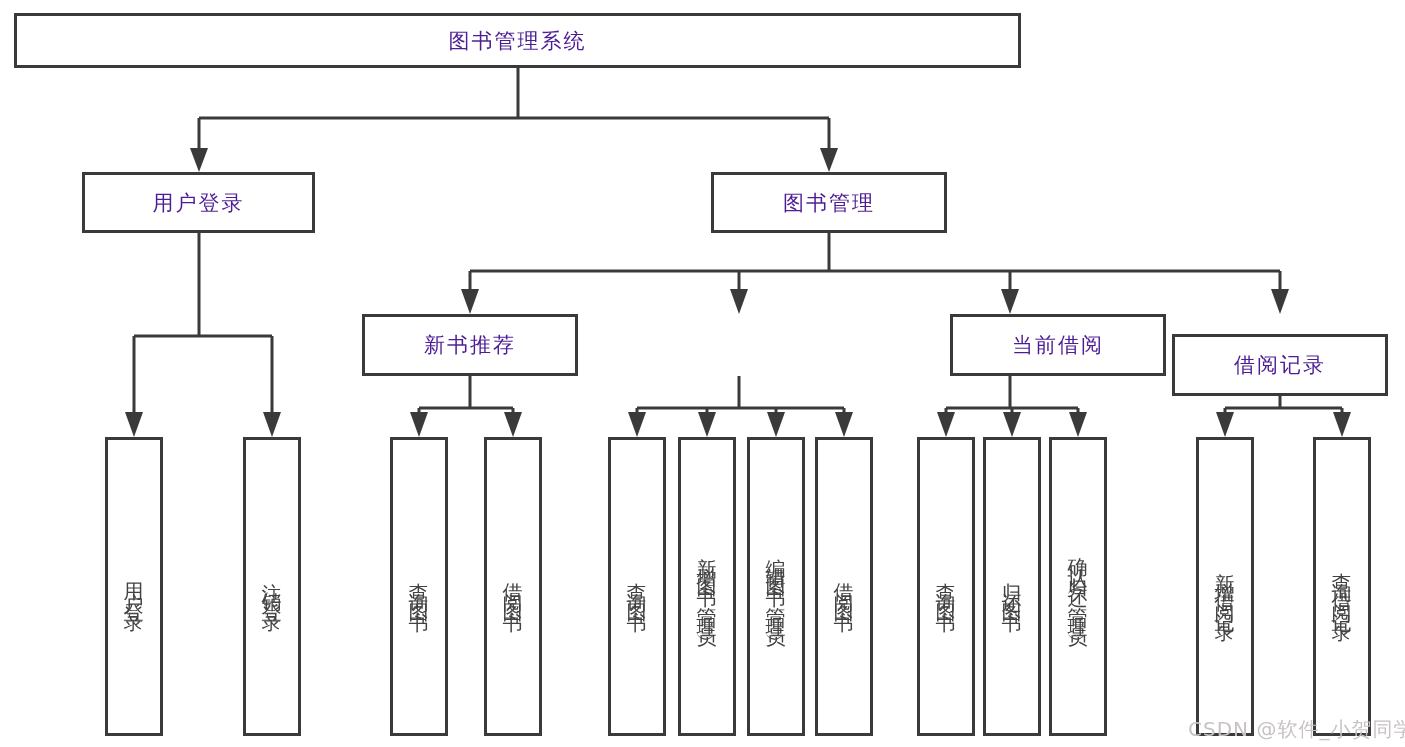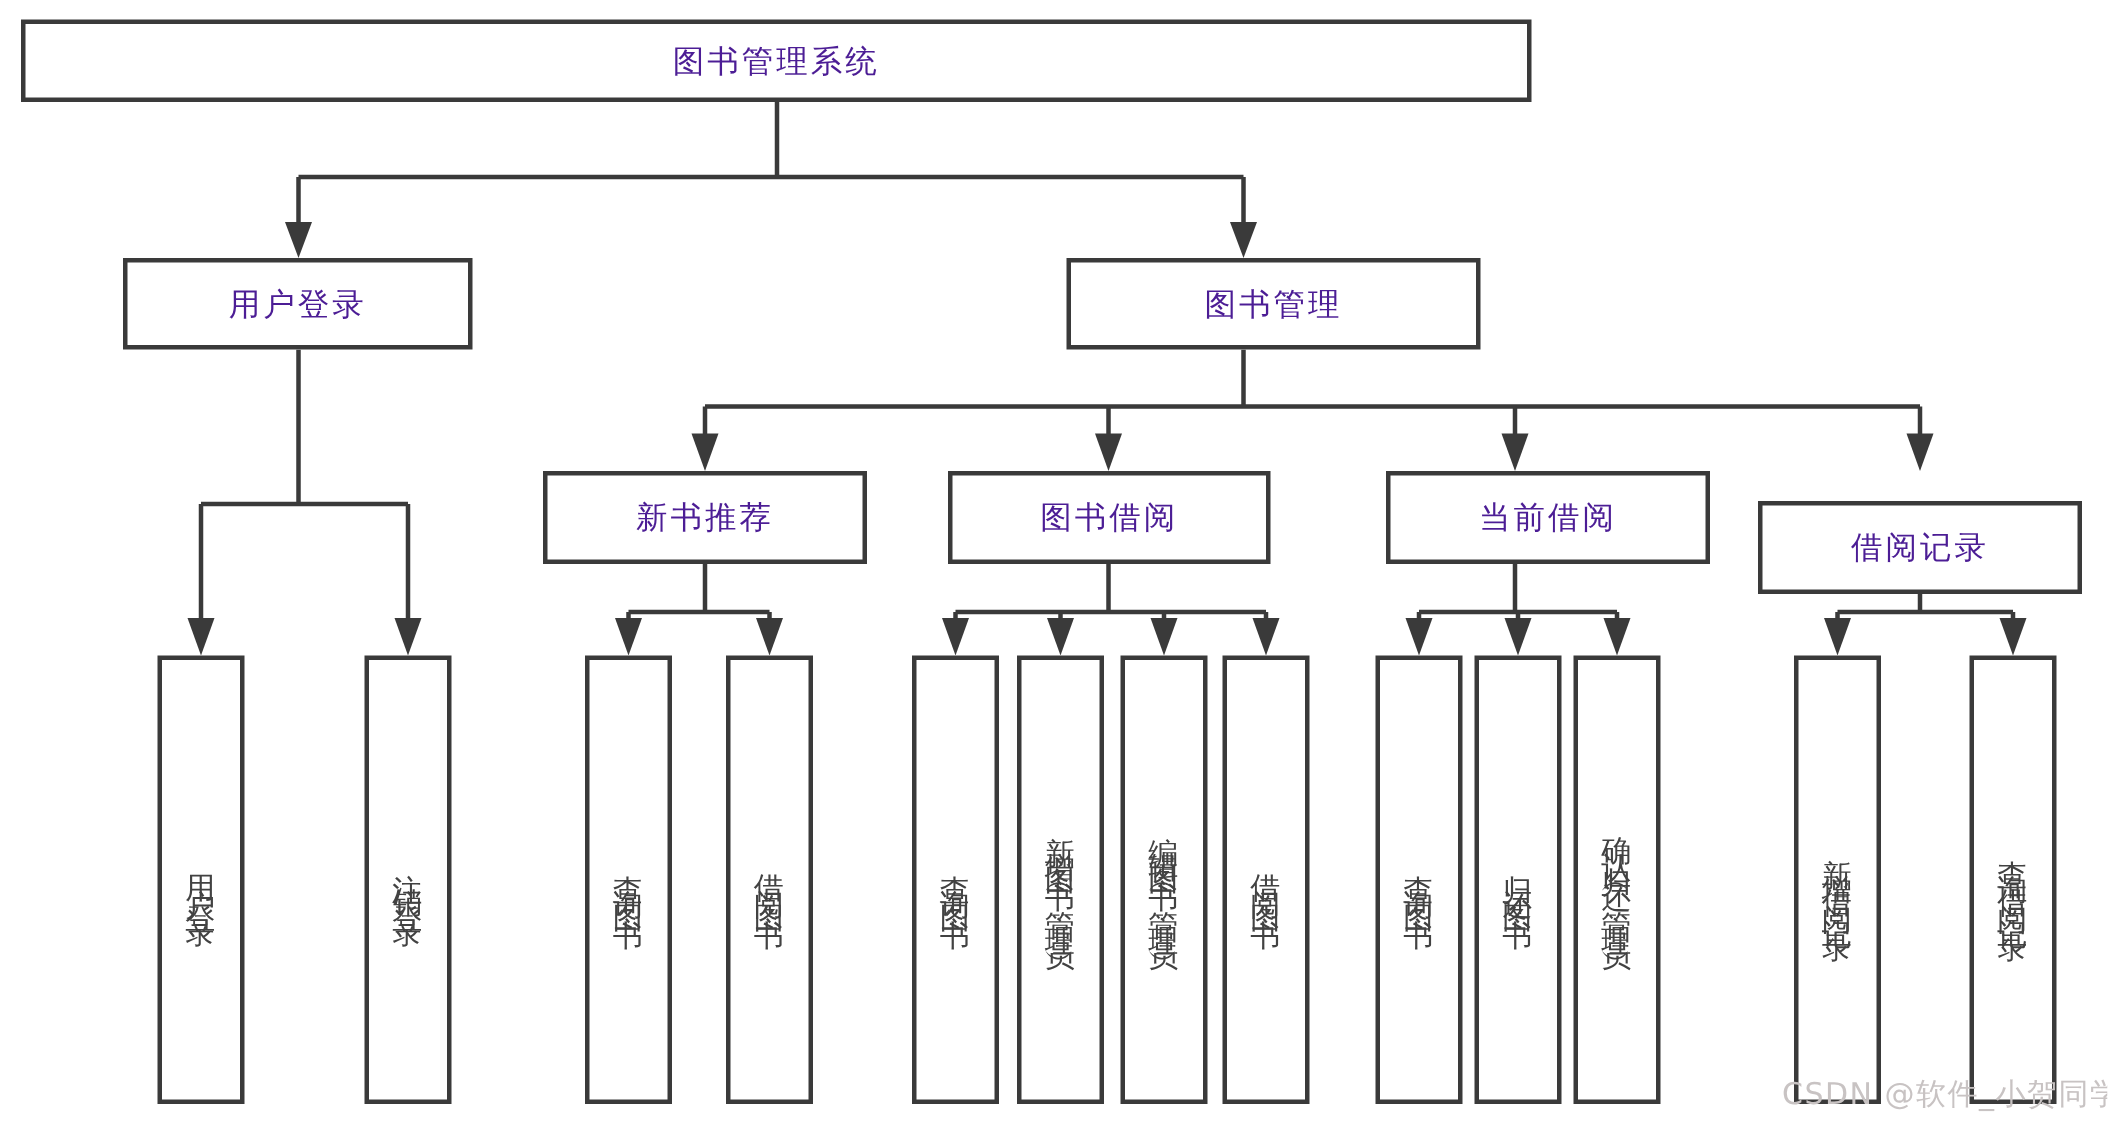--- a/index.html
+++ b/index.html
@@ -95,25 +95,24 @@
       <polygon points="1003,412 1021,412 1012,437"></polygon>
       <polygon points="1069,412 1087,412 1078,437"></polygon>
       <polygon points="1216,412 1234,412 1225,437"></polygon>
       <polygon points="1333,412 1351,412 1342,437"></polygon>
     </g>
   </svg>
 
   <div class="hnode" style="left:14px; top:13px; width:1007px; height:55px;">图书管理系统</div>
 
   <div class="hnode" style="left:82px; top:172px; width:233px; height:61px;">用户登录</div>
-  <div class="hnode" style="left:711px; top:172px; width:276px; height:61px;">图书管理</div>
+  <div class="hnode" style="left:711px; top:172px; width:236px; height:61px;">图书管理</div>
 
   <div class="hnode" style="left:362px; top:314px; width:216px; height:62px;">新书推荐</div>
-  <div class="hnode" style="left:632px; top:314px; width:215px; height:62px;">图书借阅</div>
-  <div class="hnode" style="left:924px; top:314px; width:216px; height:62px;">当前借阅</div>
+  <div class="hnode" style="left:950px; top:314px; width:216px; height:62px;">当前借阅</div>
   <div class="hnode" style="left:1172px; top:314px; width:216px; height:62px;margin-top:20px;">借阅记录</div>
 
   <div class="vnode" style="left:105px;">
     <span class="vtext">用户登录</span>
   </div>
   <div class="vnode" style="left:243px;">
     <span class="vtext">注销登录</span>
   </div>
 
   <div class="vnode" style="left:390px;">

